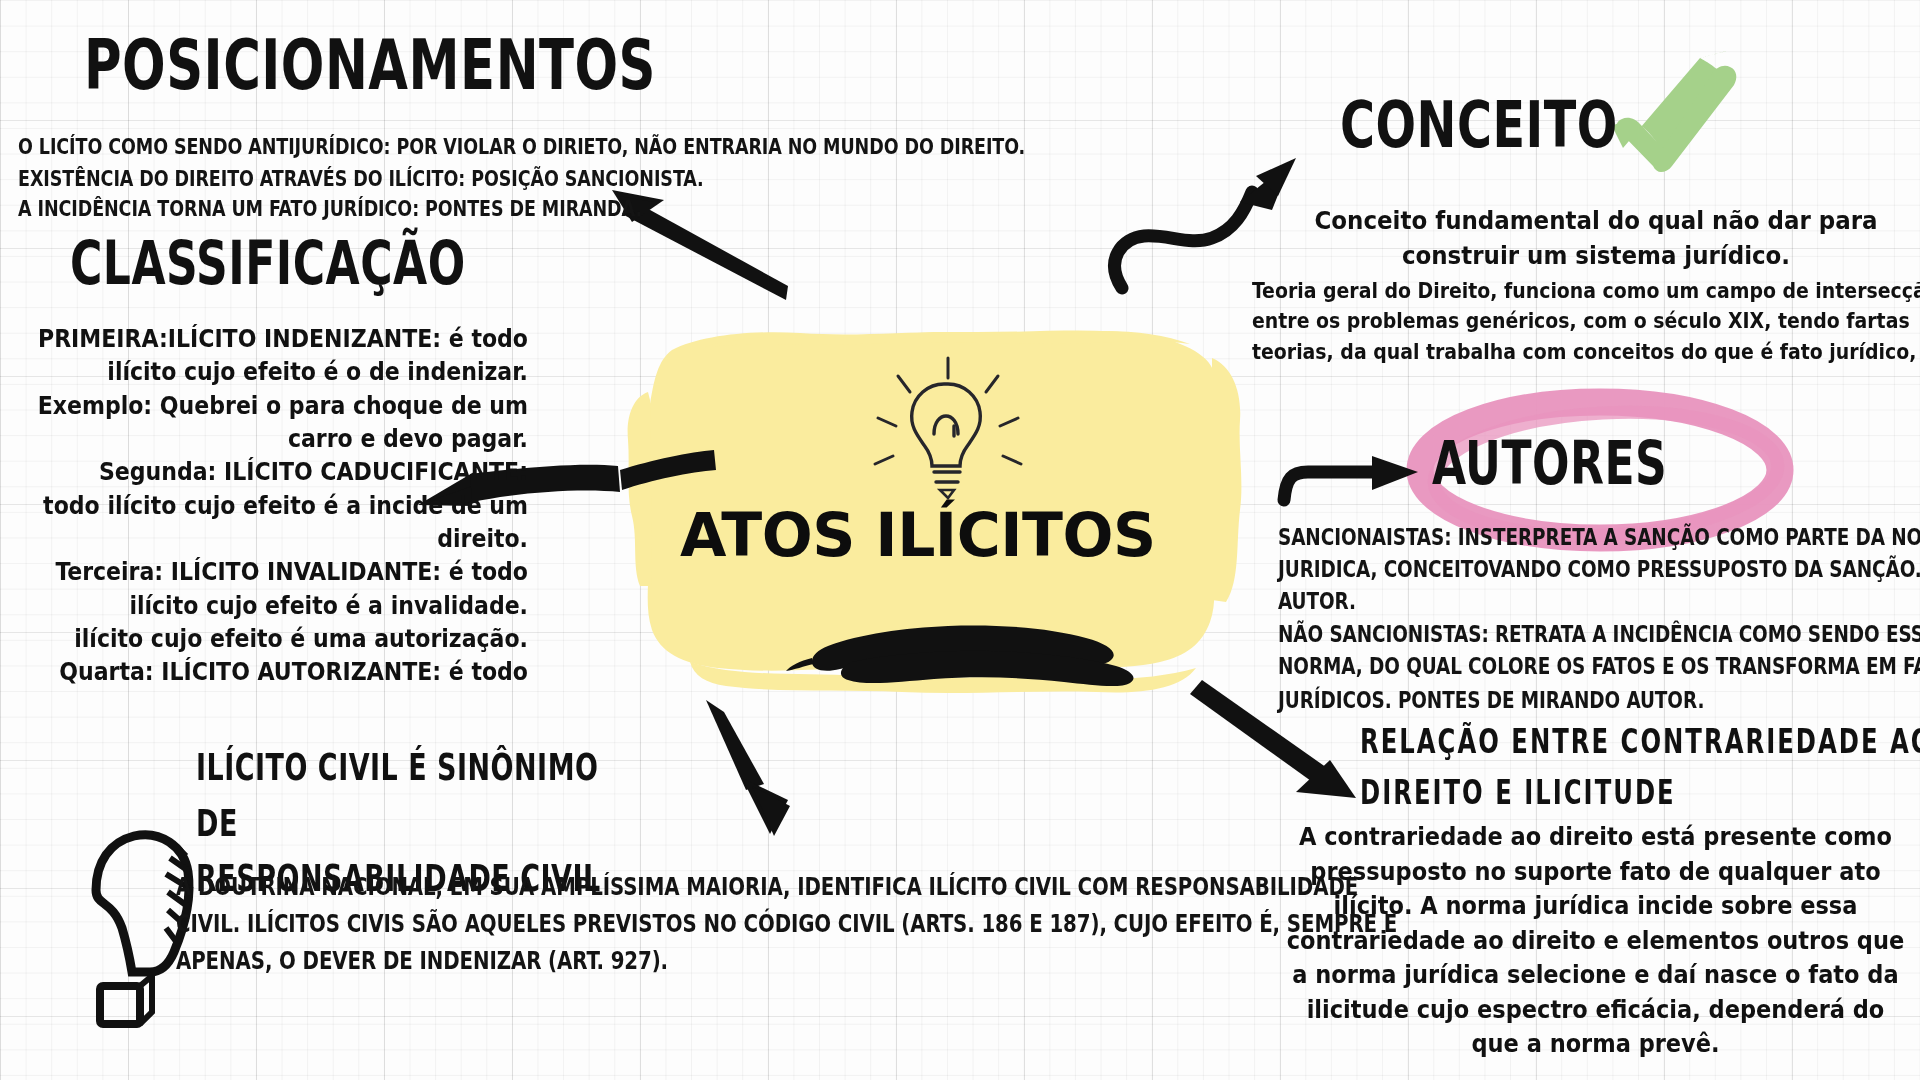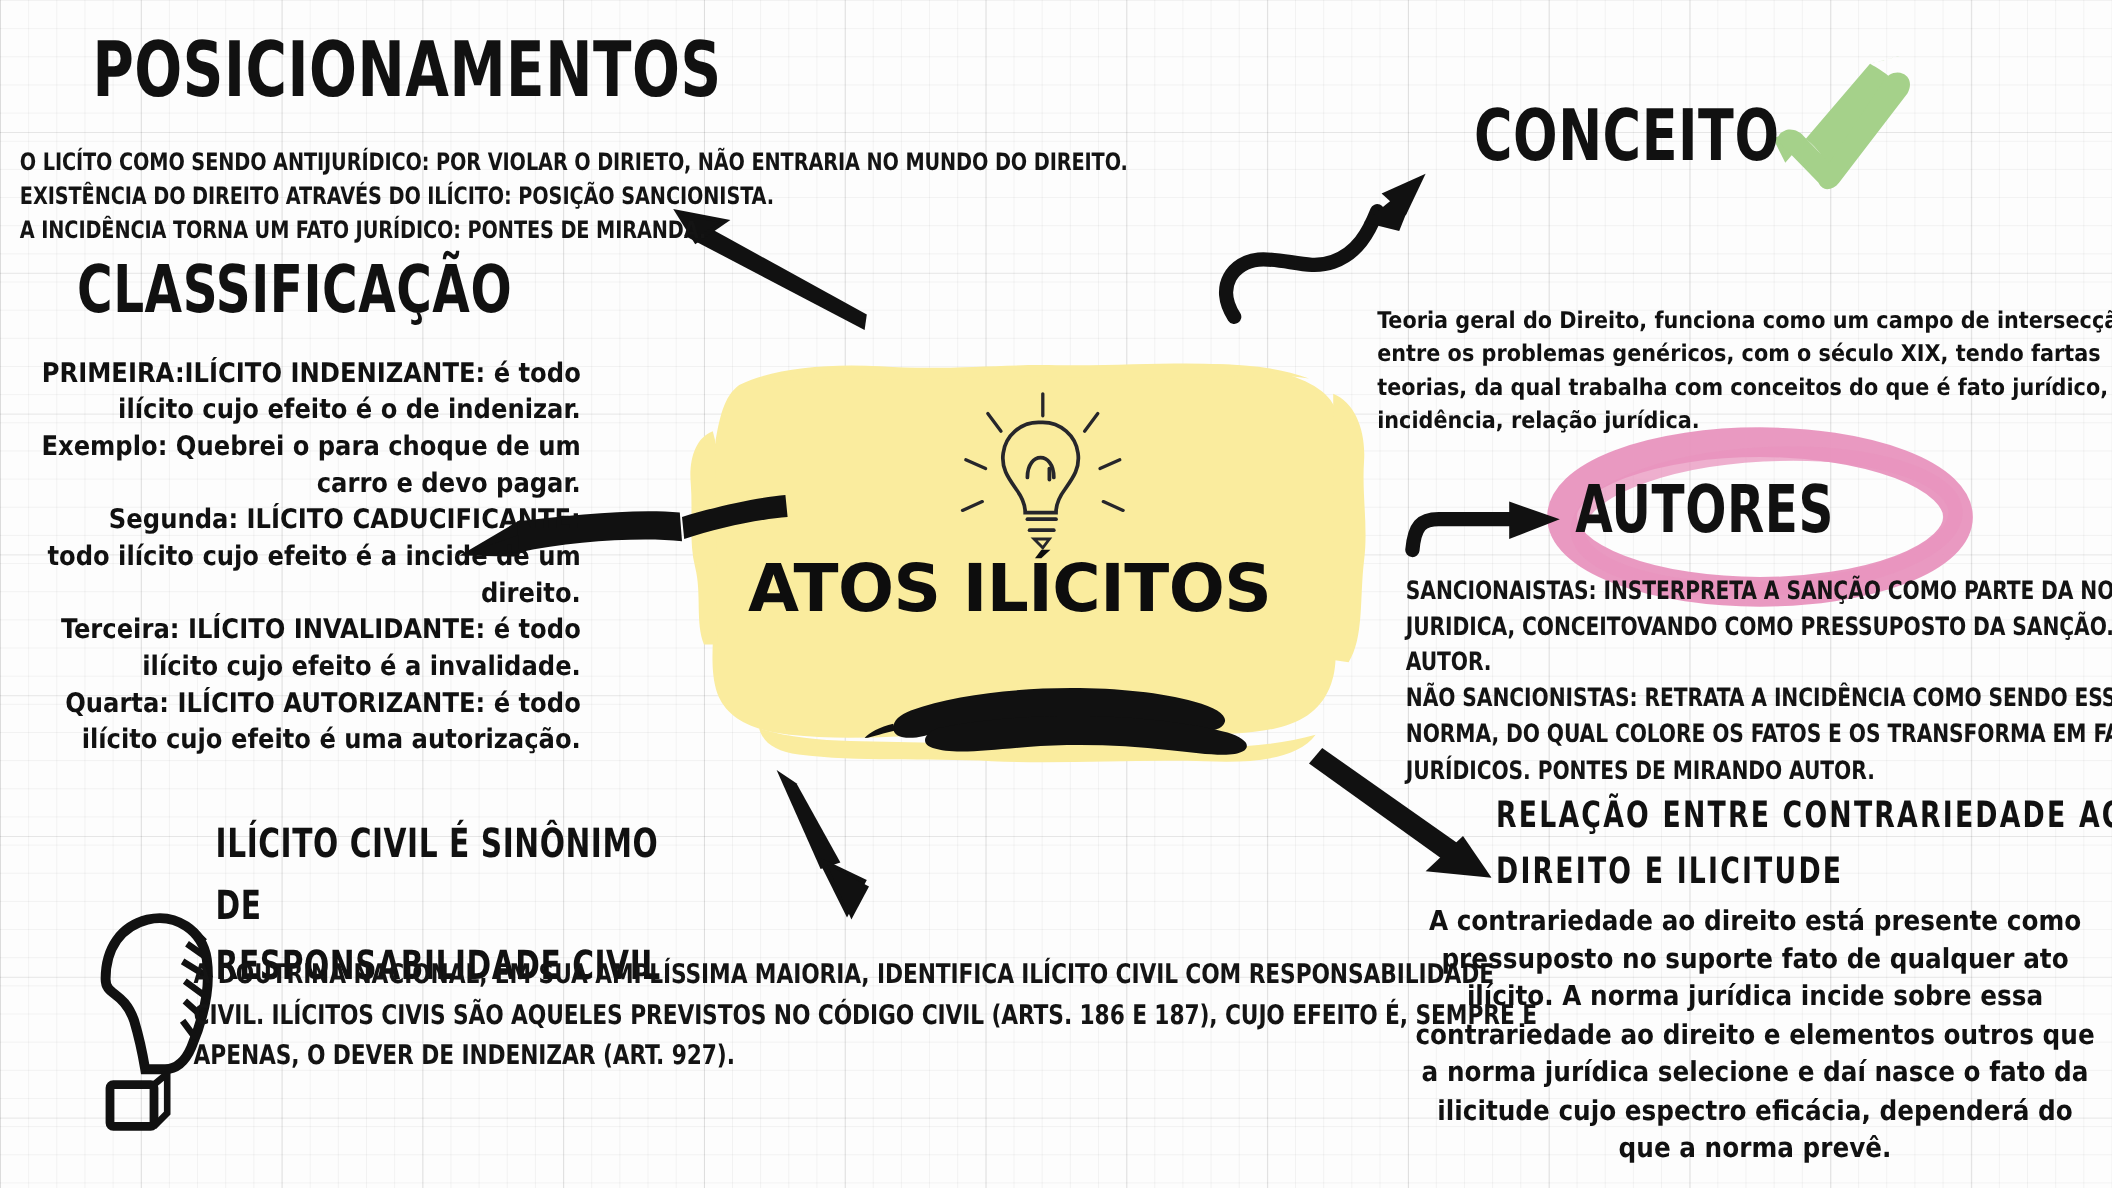--- a/index.html
+++ b/index.html
@@ -217,43 +217,46 @@
   <div class="tbox sans-body" id="classificacao-lines">
     <div class="ln nowrap-line">PRIMEIRA:ILÍCITO INDENIZANTE: é todo</div>
     <div class="ln nowrap-line">ilícito cujo efeito é o de indenizar.</div>
     <div class="ln nowrap-line">Exemplo: Quebrei o para choque de um</div>
     <div class="ln nowrap-line">carro e devo pagar.</div>
     <div class="ln nowrap-line">Segunda: ILÍCITO CADUCIFICANTE:</div>
     <div class="ln nowrap-line">todo ilícito cujo efeito é a incide de um</div>
     <div class="ln nowrap-line">direito.</div>
     <div class="ln nowrap-line">Terceira: ILÍCITO INVALIDANTE: é todo</div>
     <div class="ln nowrap-line">ilícito cujo efeito é a invalidade.</div>
+    <div class="ln nowrap-line">ilícito cujo efeito é uma autorização.</div>
     <div class="ln nowrap-line">Quarta: ILÍCITO AUTORIZANTE: é todo</div>
-    <div class="ln nowrap-line">ilícito cujo efeito é uma autorização.</div>
   </div>
 
   <div class="tbox hand-title" id="ilicito-civil-title">
     <div>ILÍCITO CIVIL É SINÔNIMO DE</div>
     <div>RESPONSABILIDADE CIVIL</div>
   </div>
 
   <div class="tbox hand-body" id="doutrina-par">
     <div class="nowrap-line">A DOUTRINA NACIONAL, EM SUA AMPLÍSSIMA MAIORIA, IDENTIFICA ILÍCITO CIVIL COM RESPONSABILIDADE</div>
     <div class="nowrap-line">CIVIL. ILÍCITOS CIVIS SÃO AQUELES PREVISTOS NO CÓDIGO CIVIL (ARTS. 186 E 187), CUJO EFEITO É, SEMPRE E</div>
     <div class="nowrap-line">APENAS, O DEVER DE INDENIZAR (ART. 927).</div>
   </div>
 
   <div class="tbox hand-title" id="conceito-title">CONCEITO</div>
 
+  <div class="tbox sans-body" id="conceito-lead">
+    <div>Conceito fundamental do qual não dar para</div>
+    <div>construir um sistema jurídico.</div>
+  </div>
 
   <div class="tbox sans-body" id="conceito-par">
     <div class="nowrap-line">Teoria geral do Direito, funciona como um campo de intersecção</div>
     <div class="nowrap-line">entre os problemas genéricos, com o século XIX, tendo fartas</div>
     <div class="nowrap-line">teorias, da qual trabalha com conceitos do que é fato jurídico,</div>
-    <div class="nowrap-line">incidência, relação jurídica.</div>
   </div>
 
   <div class="tbox hand-title" id="autores-title">AUTORES</div>
 
   <div class="tbox hand-body" id="autores-lines">
     <div class="nowrap-line">SANCIONAISTAS:  INSTERPRETA A SANÇÃO COMO PARTE DA NORMA</div>
     <div class="nowrap-line">JURIDICA, CONCEITOVANDO COMO PRESSUPOSTO DA SANÇÃO. KELSEN</div>
     <div class="nowrap-line">AUTOR.</div>
     <div class="nowrap-line">NÃO SANCIONISTAS: RETRATA A INCIDÊNCIA COMO SENDO ESSENCIAL A</div>
     <div class="nowrap-line">NORMA, DO QUAL COLORE OS FATOS E OS TRANSFORMA EM FATOS</div>

